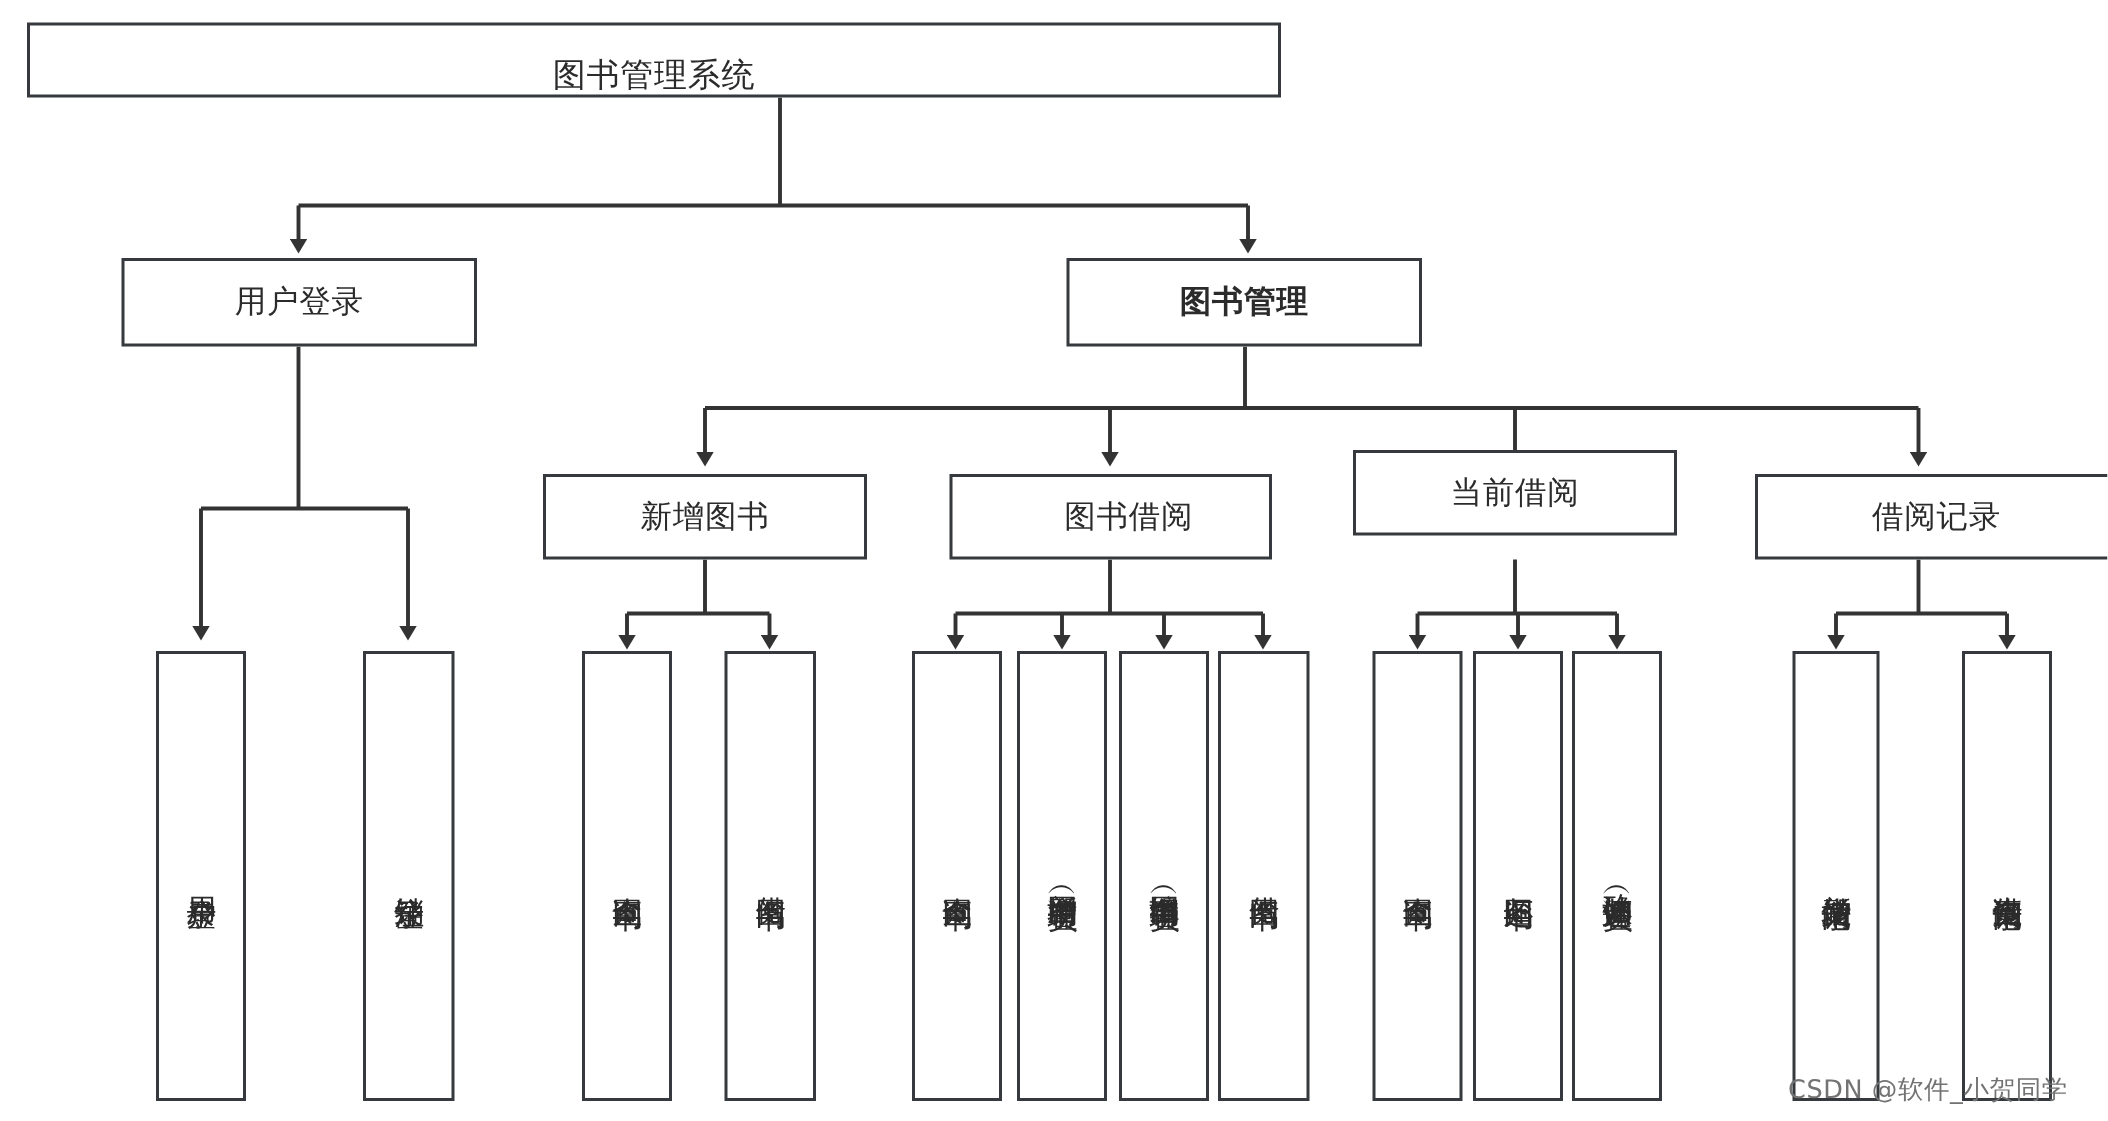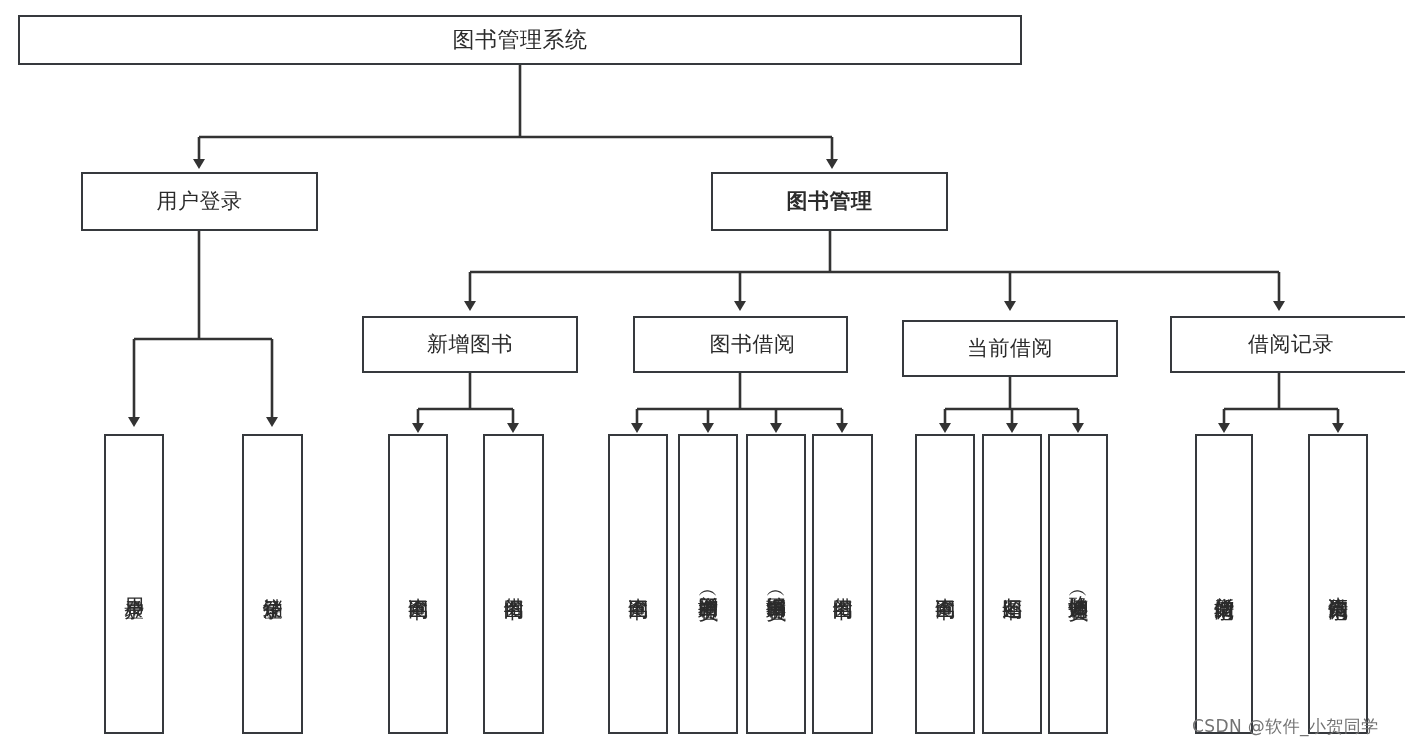--- a/index.html
+++ b/index.html
@@ -111,38 +111,38 @@
       <path d="M1012,409 L1012,424" marker-end="url(#arrow)"></path>
       <path d="M1078,409 L1078,424" marker-end="url(#arrow)"></path>
 
       <path d="M1279,373 L1279,409"></path>
       <path d="M1224,409 L1338,409"></path>
       <path d="M1224,409 L1224,424" marker-end="url(#arrow)"></path>
       <path d="M1338,409 L1338,424" marker-end="url(#arrow)"></path>
     </g>
   </svg>
 
-  <div class="node node-h title-node" style="left:18px; top:15px; width:1004px; height:50px;">
+  <div class="node node-h title-node" style="left:18px; top:15px; width:836px; height:50px;align-items:flex-end;">
     <span>图书管理系统</span>
   </div>
 
   <div class="node node-h" style="left:81px; top:172px; width:237px; height:59px;">
     <span>用户登录</span>
   </div>
   <div class="node node-h" style="left:711px; top:172px; width:237px; height:59px;font-weight:bold;">
     <span>图书管理</span>
   </div>
 
   <div class="node node-h" style="left:362px; top:316px; width:216px; height:57px;">
     <span>新增图书</span>
   </div>
   <div class="node node-h" style="left:633px; top:316px; width:215px; height:57px;padding-left:24px;">
     <span>图书借阅</span>
   </div>
-  <div class="node node-h" style="left:902px; top:320px; width:216px; height:57px;">
+  <div class="node node-h" style="left:902px; top:300px; width:216px; height:57px;">
     <span>当前借阅</span>
   </div>
   <div class="node node-h" style="left:1170px; top:316px; width:242px; height:57px;">
     <span>借阅记录</span>
   </div>
 
   <div class="node node-v" style="left:104px; top:434px; width:60px; height:300px;">
     <span>用户登录</span>
   </div>
   <div class="node node-v" style="left:242px; top:434px; width:61px; height:300px;">

